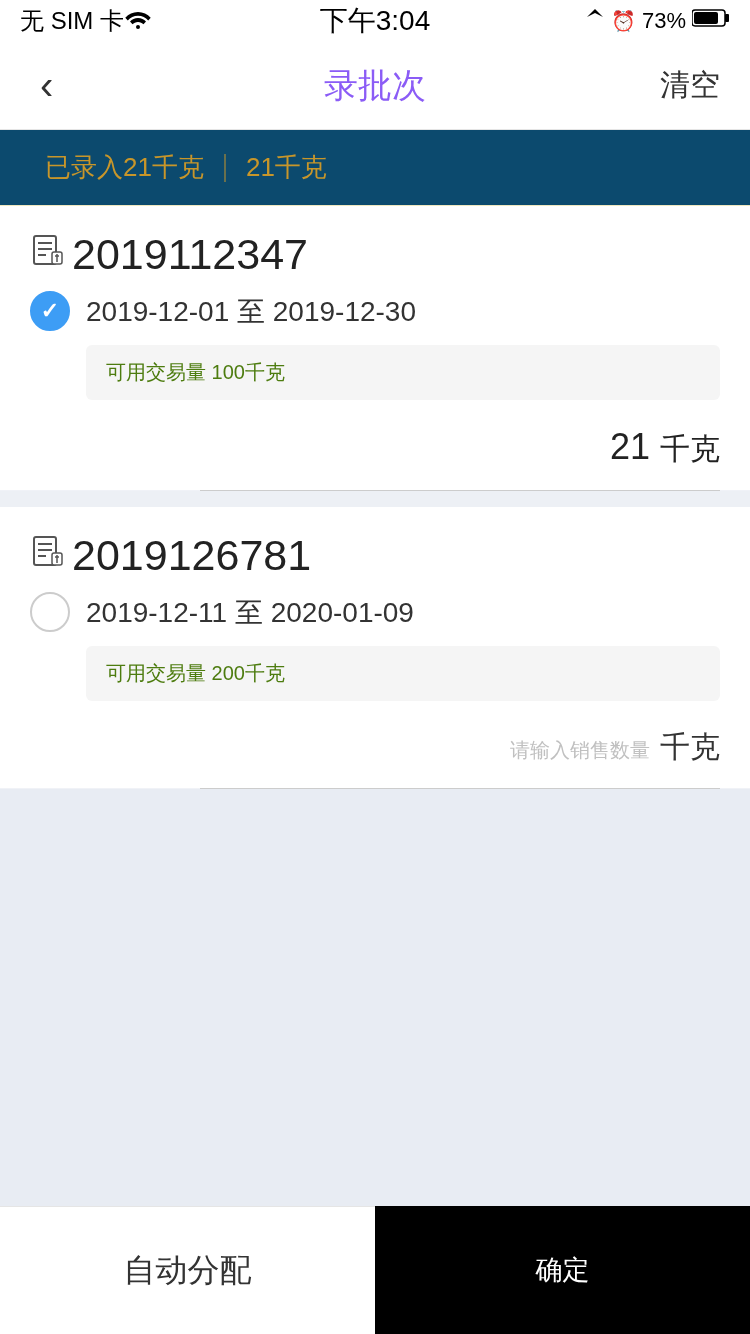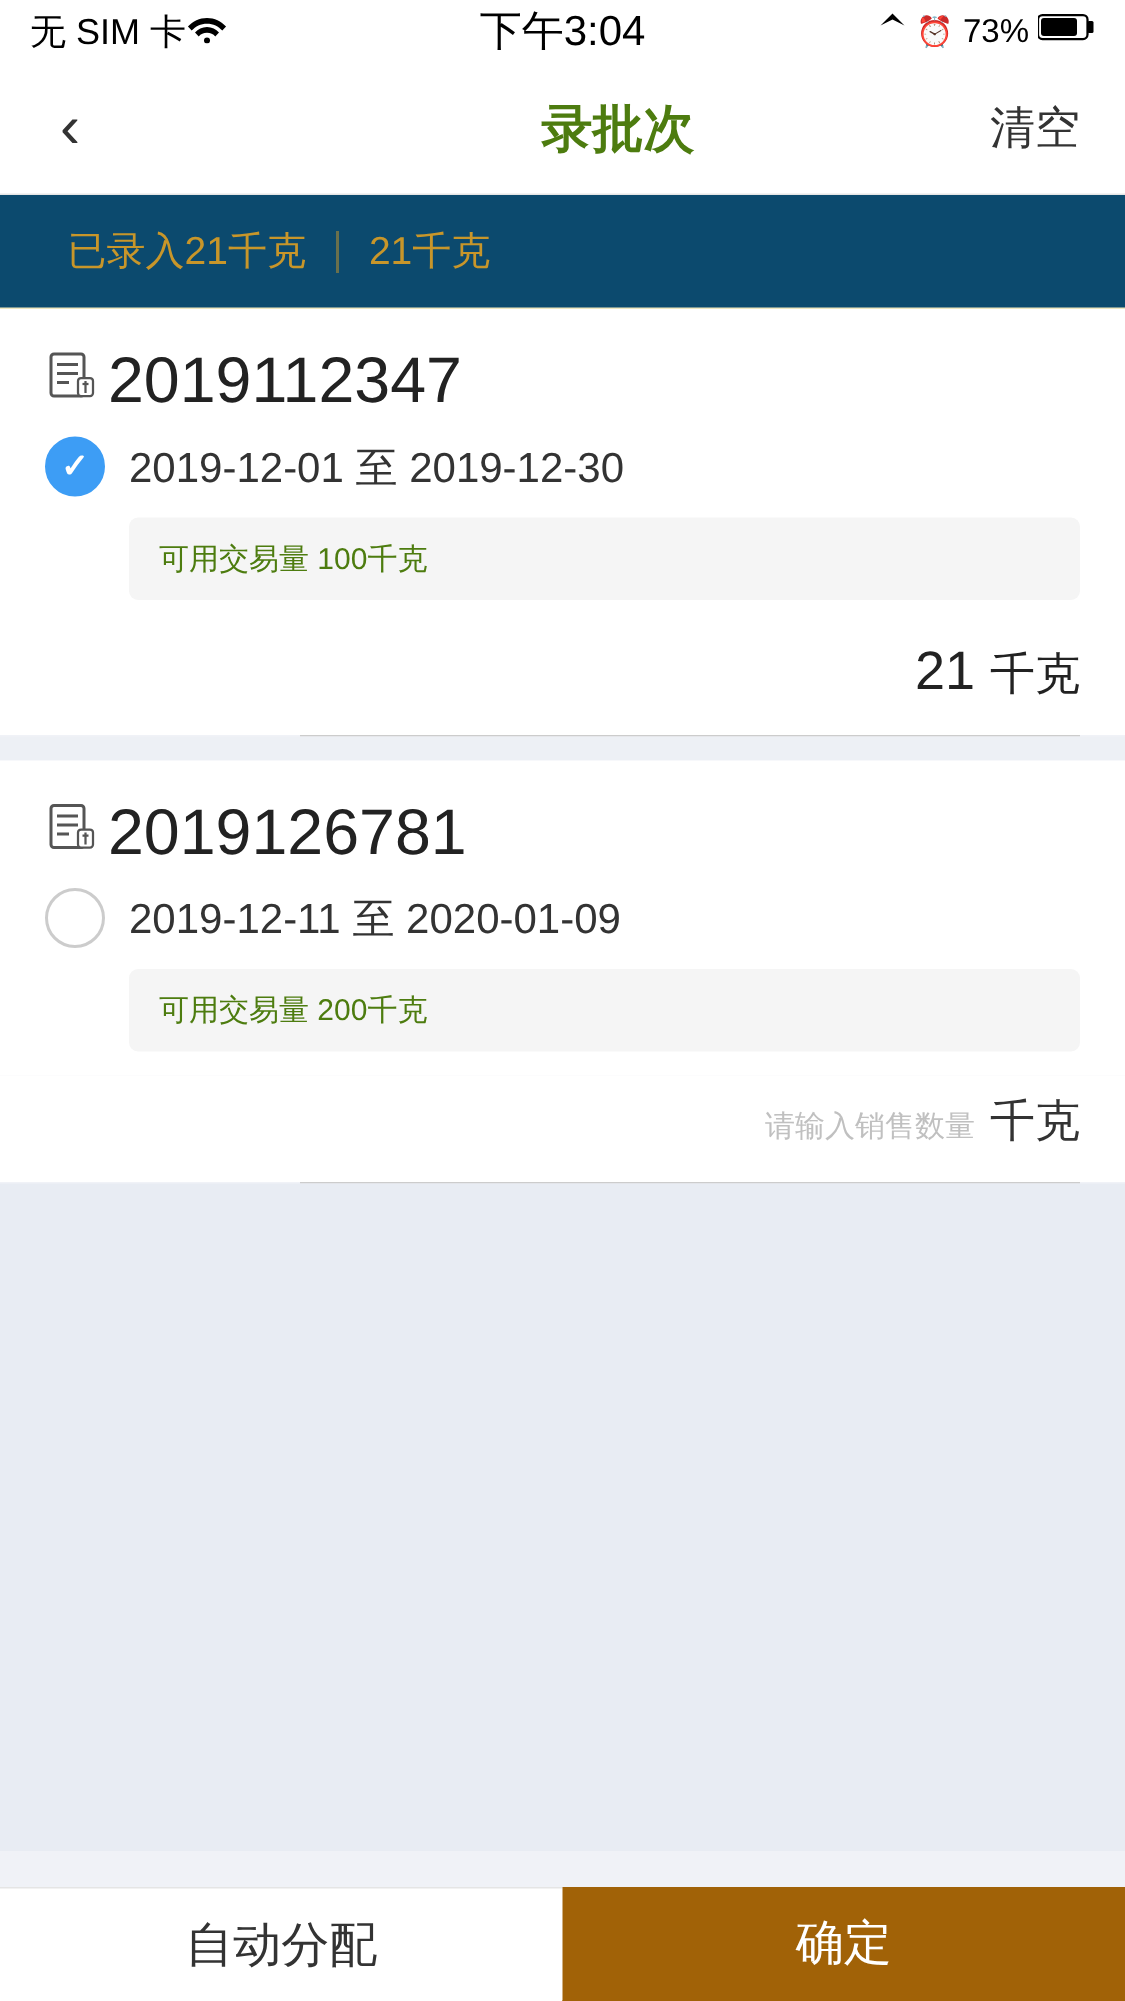--- a/index.html
+++ b/index.html
@@ -57,26 +57,25 @@
       position: relative;
     }
     .nav-back {
       font-size: 40px;
       color: #333;
       cursor: pointer;
       padding: 10px;
     }
     .nav-title {
       font-size: 34px;
-      font-weight: 700;
-      color: #4d7c0f;
+      font-weight: 400;
+      color: #8b5cf6;
       position: absolute;
       left: 50%;
       transform: translateX(-50%);
-      margin-left: 37px;
     }
     .nav-clear {
       font-size: 30px;
       color: #333;
       cursor: pointer;
     }
 
     
     .info-banner {
       background: #0c4a6e;
@@ -220,45 +219,45 @@
     
     .gray-area {
       background: #e8ecf3;
       flex: 1;
       min-height: 380px;
     }
 
     
     .bottom-bar {
       width: 100%;
-      height: 76px;
+      height: 128px;
       display: flex;
       position: fixed;
       bottom: 0;
       left: 0;
     }
     .btn-auto {
       flex: 1;
       background: #fff;
       display: flex;
       align-items: center;
       justify-content: center;
       font-size: 32px;
       color: #333;
       border: none;
       cursor: pointer;
       border-top: 1px solid #e5e5e5;
     }
     .btn-confirm {
       flex: 1;
-      background: #a16207;
+      background: #000000;
       display: flex;
       align-items: center;
       justify-content: center;
-      font-size: 32px;
+      font-size: 27px;
       color: #fff;
       border: none;
       cursor: pointer;
     }
 
     .page-content {
       display: flex;
       flex-direction: column;
       min-height: calc(1334px - 42px);
     }

